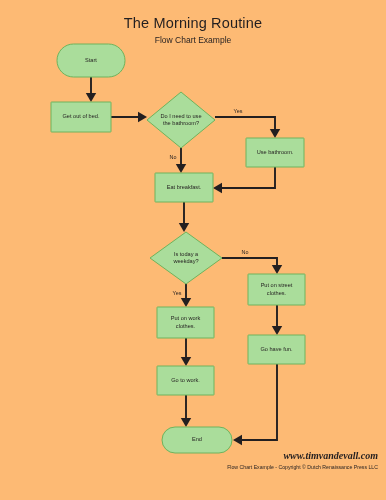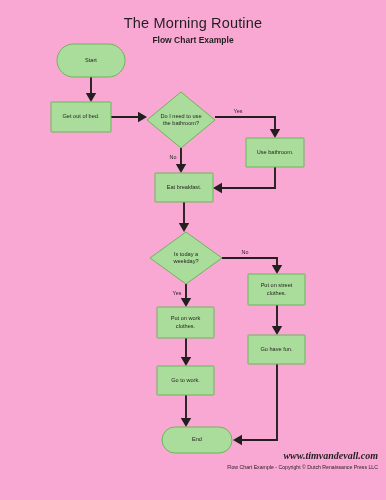--- a/index.html
+++ b/index.html
@@ -13,40 +13,40 @@
     height: 500px;
     overflow: hidden;
     font-family: "Liberation Sans", sans-serif;
     color: #231f20;
     position: relative;
   }
   #page {
     position: relative;
     width: 386px;
     height: 500px;
-    background: #f9a8d4;
+    background: #fdba74;
   }
   .header {
     position: absolute;
     top: 14px;
     left: 0;
     width: 386px;
     text-align: center;
   }
   .chart-title {
     font-size: 14.5px;
     font-weight: 400;
     letter-spacing: 0.15px;
     color: #231f20;
     line-height: 1.25;
     margin: 0;
   }
   .chart-subtitle {
     font-size: 8.5px;
-    font-weight: 700;
+    font-weight: 400;
     color: #231f20;
     line-height: 1.3;
     margin: 3px 0 0 0;
   }
   svg.flow {
     position: absolute;
     top: 0;
     left: 0;
     width: 386px;
     height: 500px;

